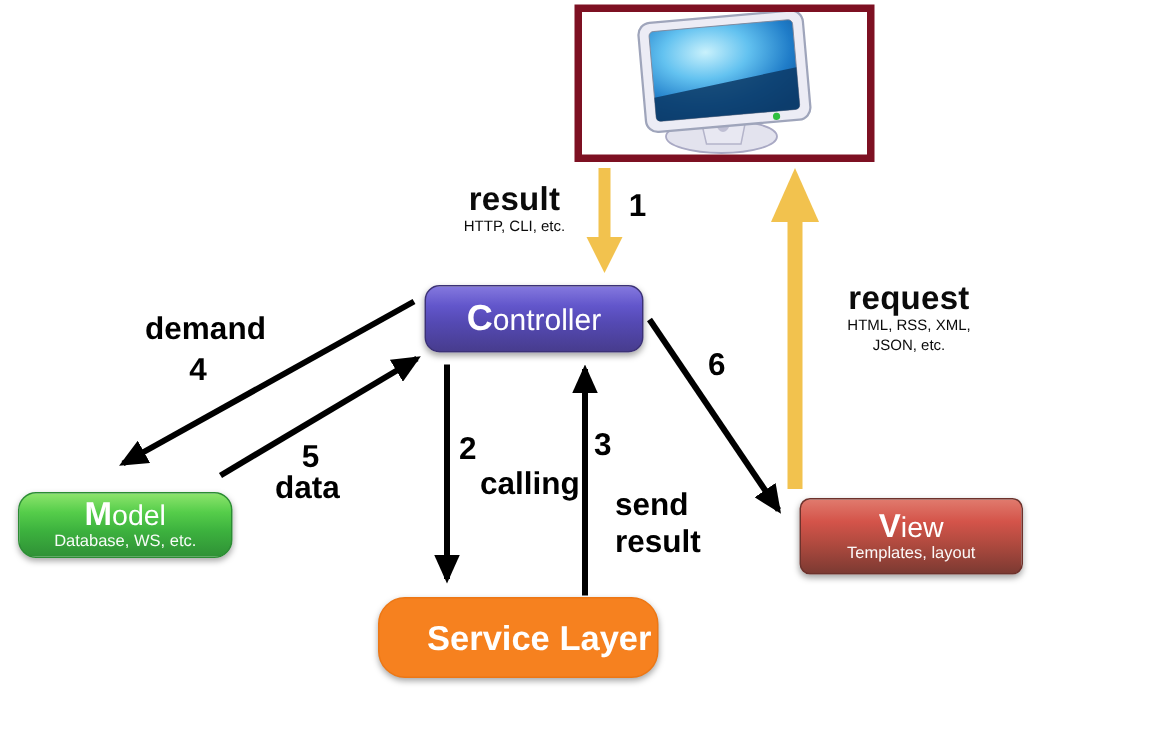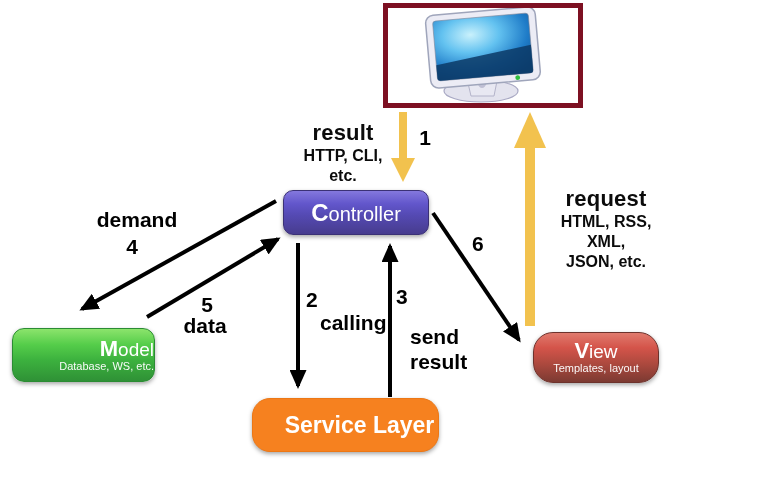--- a/index.html
+++ b/index.html
@@ -27,46 +27,45 @@
 
   .controller-node{
     left:283px;top:190px;width:146px;height:45px;border-radius:10px;
     border:1px solid #3b3176;
     background:linear-gradient(180deg,#8478de 0%,#6256cb 30%,#554ab4 55%,#473c8e 100%);
     font-size:20px;
   }
   .controller-node .initial{font-size:24px;}
 
   .model-node{
-    left:12px;top:328px;width:143px;height:54px;border-radius:12px;
+    left:12px;top:328px;width:143px;height:44px;border-radius:12px;
     border:1px solid #2b8c33;
     background:linear-gradient(180deg,#8ce46c 0%,#55cd4a 30%,#3cb13e 60%,#2f9136 100%);
     font-size:19px;
-    align-items:flex-end;
   }
   .model-node .initial{font-size:22px;}
 
   .view-node{
-    left:533px;top:332px;width:126px;height:51px;border-radius:20px;
+    left:533px;top:332px;width:149px;height:51px;border-radius:7px;
     border:1px solid #6d322c;
     background:linear-gradient(180deg,#e07a6d 0%,#d4544a 30%,#b04a3f 60%,#7c3a32 100%);
     font-size:19px;
   }
   .view-node .initial{font-size:22px;}
 
   .service-node{
     left:252px;top:398px;width:187px;height:54px;border-radius:18px;
     background:#F6811F;border:1px solid #ed7714;
     font-size:23px;font-weight:bold;padding-left:28px;
   }
 
   
   .flow-label{position:absolute;color:#0b0b0b;text-align:center;}
   .flow-title{font-size:22px;font-weight:600;letter-spacing:.2px;line-height:1.05;}
-  .flow-sub{font-size:16px;font-weight:700;line-height:1.25;margin-top:2px;}
+  .flow-sub{font-size:10px;font-weight:400;line-height:1.25;margin-top:2px;}
   .black-label{position:absolute;color:#000;font-size:21px;font-weight:bold;line-height:1.05;white-space:nowrap;}
 
   .request-label{left:297px;top:121px;width:92px;}
   .response-label{left:546px;top:187px;width:120px;}
 
   .step-1{left:414px;top:127px;width:22px;text-align:center;}
   .step-2{left:306px;top:289px;}
   .step-3{left:396px;top:286px;}
   .step-4{left:119px;top:236px;width:26px;text-align:center;}
   .step-5{left:194px;top:294px;width:26px;text-align:center;}

